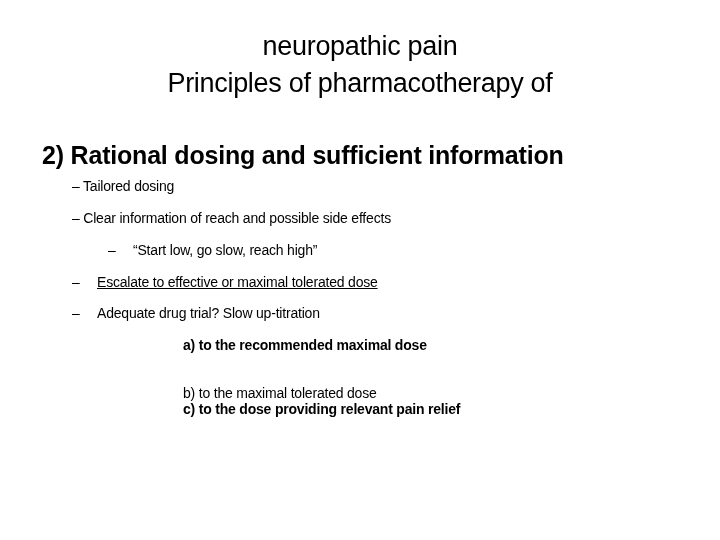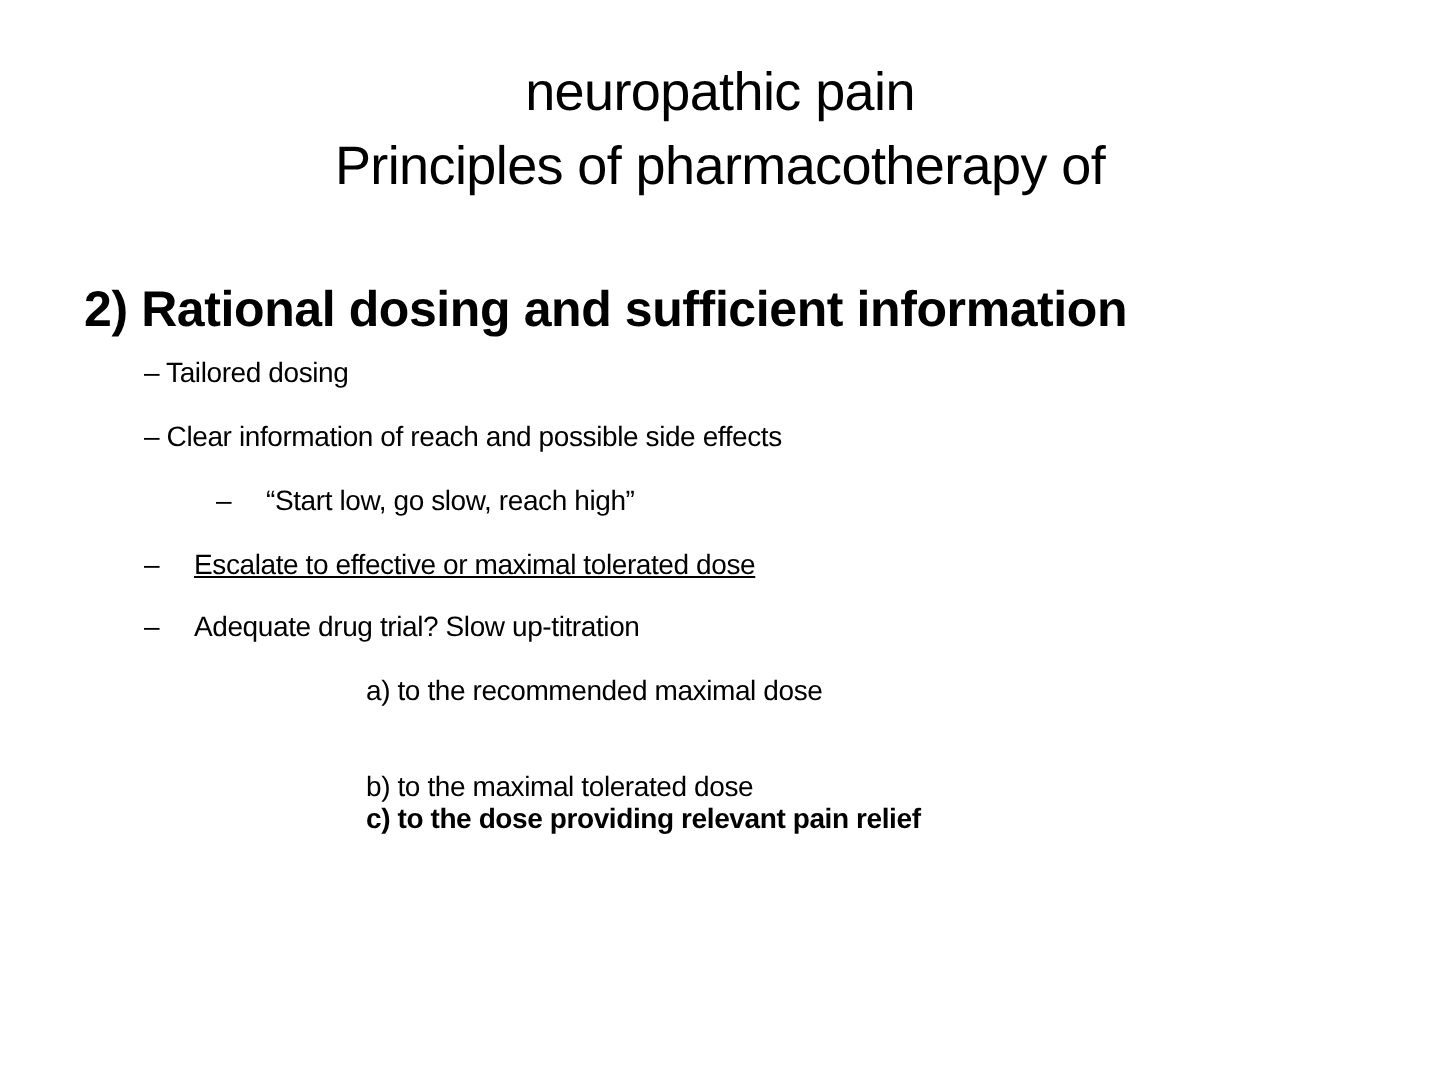--- a/index.html
+++ b/index.html
@@ -57,15 +57,15 @@
 </div>
 
 <div class="line-abs" style="left:72px; top:270px;text-decoration:underline;">
   <span class="dash" style="width:25px;">–</span><span>Escalate to effective or maximal tolerated dose</span>
 </div>
 
 <div class="line-abs" style="left:72px; top:301px;">
   <span class="dash" style="width:25px;">–</span><span>Adequate drug trial? Slow up-titration</span>
 </div>
 
-<div class="line-abs sub" style="top:333px;">a) to the recommended maximal dose</div>
+<div class="line-abs sub" style="top:333px;font-weight:bold;">a) to the recommended maximal dose</div>
 <div class="line-abs sub" style="top:381px;">b) to the maximal tolerated dose</div>
 <div class="line-abs sub" style="top:397px;font-weight:bold;">c) to the dose providing relevant pain relief</div>
 
 </body></html>

